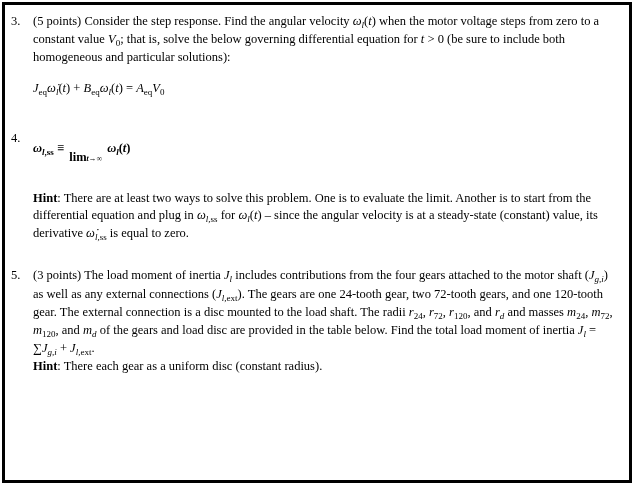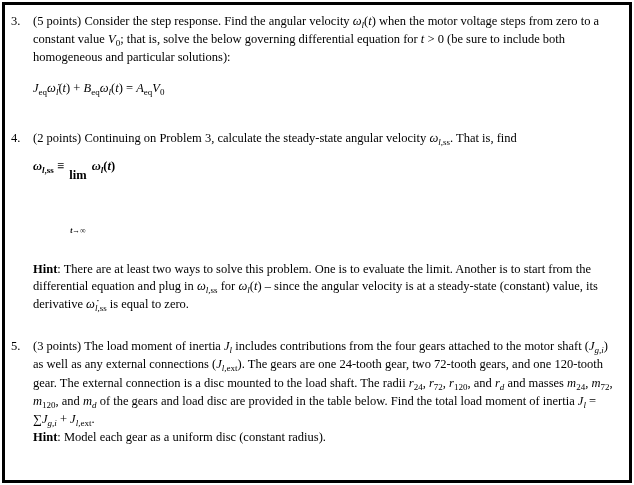--- a/index.html
+++ b/index.html
@@ -74,26 +74,25 @@
     font-size: 0.72em;
     vertical-align: -0.28em;
   }
   .seg-subi {
     font-size: 0.72em;
     vertical-align: -0.28em;
     font-style: italic;
   }
   .stack {
     display: inline-flex;
-    flex-direction: column;
+    flex-direction: row;
     align-items: center;
     vertical-align: -0.75em;
     line-height: 1;
     margin: 0 2px;
-    gap: 43px;
   }
   .stack-top { font-style: normal; }
   .stack-bottom {
     font-size: 0.62em;
     font-style: italic;
     margin-top: 2px;
   }
 </style>
 </head>
 <body>
@@ -106,32 +105,31 @@
       <p class="para"><span class="seg-r">(5 points) Consider the step response. Find the angular velocity </span><span class="seg-i">ω</span><span class="seg-subi">l</span><span class="seg-r">(</span><span class="seg-i">t</span><span class="seg-r">)</span><span class="seg-r"> when the motor voltage steps from zero to a constant value </span><span class="seg-i">V</span><span class="seg-sub">0</span><span class="seg-r">; that is, solve the below governing differential equation for </span><span class="seg-i">t</span><span class="seg-r"> &gt; 0 (be sure to include both homogeneous and particular solutions):</span></p>
       <div class="equation">
         <div class="eq-line"><span class="seg-i">J</span><span class="seg-sub">eq</span><span class="seg-i">ω̇</span><span class="seg-subi">l</span><span class="seg-r">(</span><span class="seg-i">t</span><span class="seg-r">) + </span><span class="seg-i">B</span><span class="seg-sub">eq</span><span class="seg-i">ω</span><span class="seg-subi">l</span><span class="seg-r">(</span><span class="seg-i">t</span><span class="seg-r">) = </span><span class="seg-i">A</span><span class="seg-sub">eq</span><span class="seg-i">V</span><span class="seg-sub">0</span></div>
       </div>
     </div>
   </div>
 
   <div class="problem">
     <div class="num">4.</div>
     <div class="content">
-      <p class="para"><span class="seg-r">(2 points) Continuing on Problem 3, calculate the steady-state angular velocity </span><span class="seg-i">ω</span><span class="seg-subi">l</span><span class="seg-sub">,ss</span><span class="seg-r">. That is, find</span></p>
       <div class="equation single">
         <div class="eq-line"><span class="seg-i">ω</span><span class="seg-subi">l</span><span class="seg-sub">,ss</span><span class="seg-r"> ≡ </span><span class="stack">
               <span class="stack-top">lim</span>
               <span class="stack-bottom">t→∞</span>
             </span><span class="seg-r"> </span><span class="seg-i">ω</span><span class="seg-subi">l</span><span class="seg-r">(</span><span class="seg-i">t</span><span class="seg-r">)</span></div>
       </div>
       <p class="para hint"><span class="seg-b">Hint</span><span class="seg-r">: There are at least two ways to solve this problem. One is to evaluate the limit. Another is to start from the differential equation and plug in </span><span class="seg-i">ω</span><span class="seg-subi">l</span><span class="seg-sub">,ss</span><span class="seg-r"> for </span><span class="seg-i">ω</span><span class="seg-subi">l</span><span class="seg-r">(</span><span class="seg-i">t</span><span class="seg-r">) – since the angular velocity is at a steady-state (constant) value, its derivative </span><span class="seg-i">ω̇</span><span class="seg-subi">l</span><span class="seg-sub">,ss</span><span class="seg-r"> is equal to zero.</span></p>
     </div>
   </div>
 
   <div class="problem">
     <div class="num">5.</div>
     <div class="content">
       <p class="para"><span class="seg-r">(3 points) The load moment of inertia </span><span class="seg-i">J</span><span class="seg-subi">l</span><span class="seg-r"> includes contributions from the four gears attached to the motor shaft (</span><span class="seg-i">J</span><span class="seg-subi">g,i</span><span class="seg-r">) as well as any external connections (</span><span class="seg-i">J</span><span class="seg-subi">l</span><span class="seg-sub">,ext</span><span class="seg-r">). The gears are one 24-tooth gear, two 72-tooth gears, and one 120-tooth gear. The external connection is a disc mounted to the load shaft. The radii </span><span class="seg-i">r</span><span class="seg-sub">24</span><span class="seg-r">, </span><span class="seg-i">r</span><span class="seg-sub">72</span><span class="seg-r">, </span><span class="seg-i">r</span><span class="seg-sub">120</span><span class="seg-r">, and </span><span class="seg-i">r</span><span class="seg-subi">d</span><span class="seg-r"> and masses </span><span class="seg-i">m</span><span class="seg-sub">24</span><span class="seg-r">, </span><span class="seg-i">m</span><span class="seg-sub">72</span><span class="seg-r">, </span><span class="seg-i">m</span><span class="seg-sub">120</span><span class="seg-r">, and </span><span class="seg-i">m</span><span class="seg-subi">d</span><span class="seg-r"> of the gears and load disc are provided in the table below. Find the total load moment of inertia </span><span class="seg-i">J</span><span class="seg-subi">l</span><span class="seg-r"> = ∑</span><span class="seg-i">J</span><span class="seg-subi">g,i</span><span class="seg-r"> + </span><span class="seg-i">J</span><span class="seg-subi">l</span><span class="seg-sub">,ext</span><span class="seg-r">.</span></p>
-      <p class="para hint-flush"><span class="seg-b">Hint</span><span class="seg-r">: Model each gear as a uniform disc (constant radius).</span></p>
+      <p class="para hint-flush"><span class="seg-b">Hint</span><span class="seg-r">: There each gear as a uniform disc (constant radius).</span></p>
     </div>
   </div>
 
 </div>
 
 </body></html>

